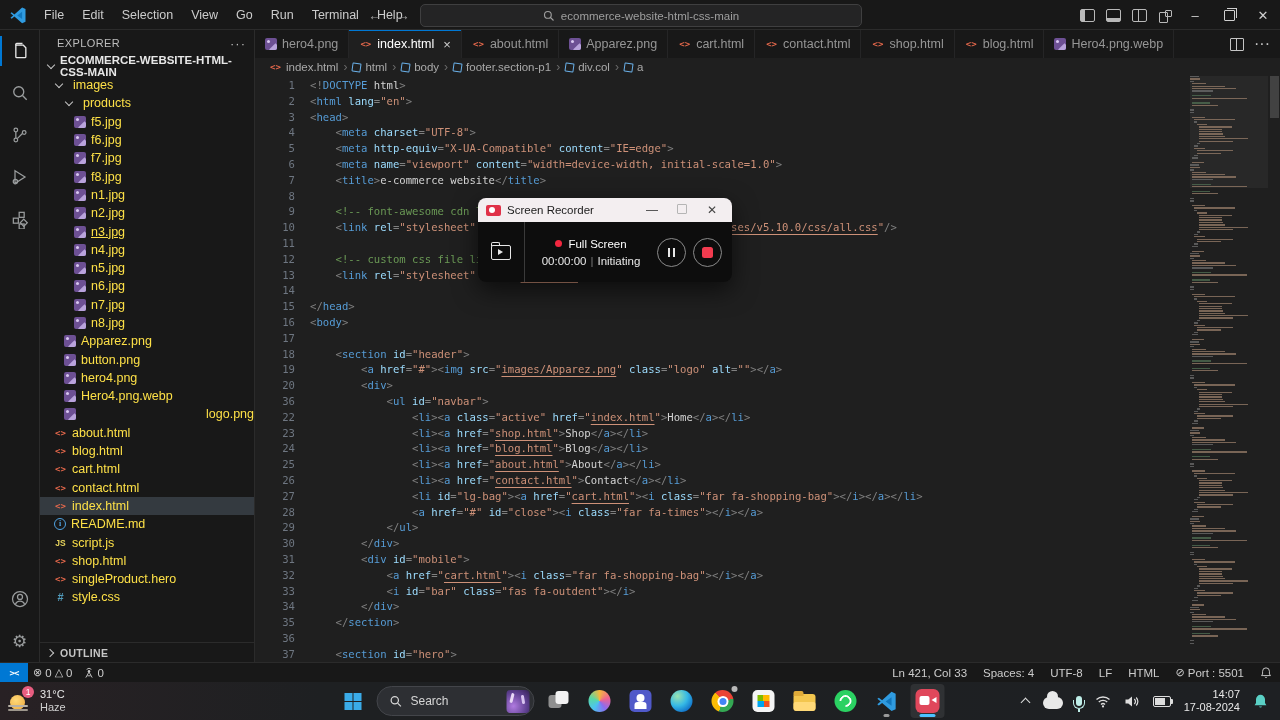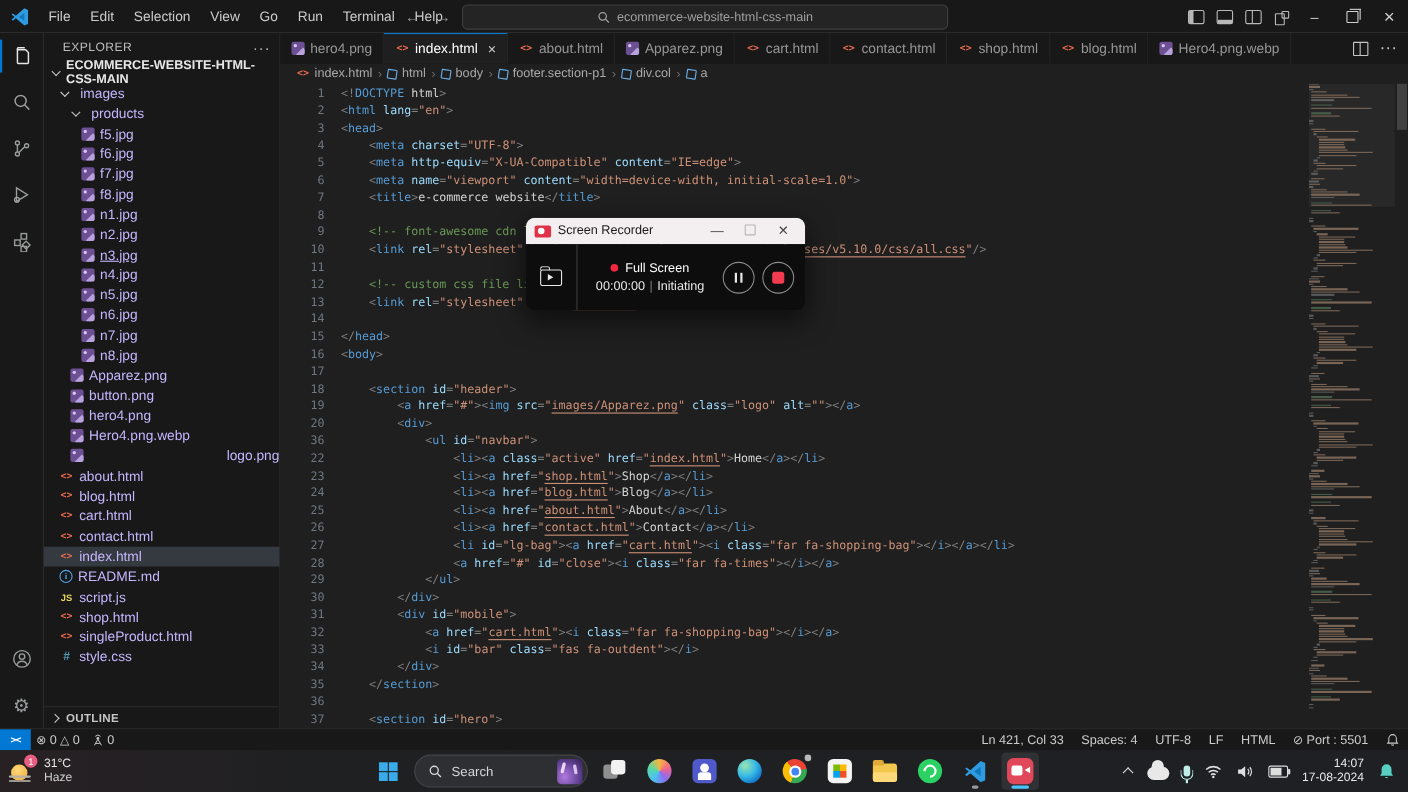--- a/index.html
+++ b/index.html
@@ -36,21 +36,21 @@
   .gear-glyph{font-size:17px;}
   
   #sidebar{width:215px;background:#181818;border-right:1px solid #2b2b2b;box-sizing:border-box;display:flex;flex-direction:column;font-size:12.5px;}
   #expl-head{height:26px;display:flex;align-items:center;padding:0 8px 0 17px;color:#bdbdbd;font-size:11px;letter-spacing:.4px;flex:0 0 auto;}
   #expl-head .dots{margin-left:auto;color:#bdbdbd;font-size:13px;letter-spacing:1px;}
   #root-row{height:20px;display:flex;align-items:center;padding-left:6px;font-weight:bold;font-size:11.5px;color:#e7e7e7;flex:0 0 auto;}
   .chev{width:10px;height:10px;display:inline-block;position:relative;margin-right:4px;flex:0 0 auto;}
   .chev::before{content:"";position:absolute;left:2px;top:1px;width:5px;height:5px;border-right:1.4px solid #c5c5c5;border-bottom:1.4px solid #c5c5c5;transform:rotate(45deg);}
   .chev.right::before{transform:rotate(-45deg);left:1px;top:2px;}
   #tree{flex:0 0 auto;}
-  .tree-row{height:18.3px;display:flex;align-items:center;color:#c4b5fd;cursor:default;}
+  .tree-row{height:18.3px;display:flex;align-items:center;color:#fde047;cursor:default;}
   .tree-row.selected{background:#343a40;}
   .tree-label{margin-left:5px;white-space:nowrap;}
   .ficon{display:inline-flex;align-items:center;justify-content:center;width:13px;height:13px;flex:0 0 auto;}
   .ic-html::before{content:"<>";color:#e8694c;font:bold 9px "DejaVu Sans Mono",monospace;}
   .ic-image{position:relative;width:12px;height:12px;border-radius:2px;background:#6d5094;overflow:hidden;}
   .ic-image::before{content:"";position:absolute;left:2px;top:2px;width:3px;height:3px;border-radius:50%;background:#d8c7f0;}
   .ic-image::after{content:"";position:absolute;right:-3px;bottom:-4px;width:9px;height:9px;background:#b9a3dc;transform:rotate(45deg);}
   .ic-info{width:10px;height:10px;border:1px solid #4fa3e3;border-radius:50%;color:#4fa3e3;}
   .ic-info::before{content:"i";font:bold 8px "Liberation Serif",serif;line-height:10px;display:block;text-align:center;}
   .ic-js::before{content:"JS";color:#e6d35c;font:bold 8.5px "Liberation Sans",sans-serif;}
@@ -387,21 +387,21 @@
           <div class="tree-row" style="padding-left: 14px;">
             <span class="ficon ic-js"></span>
             <span class="tree-label">script.js</span>
           </div>
           <div class="tree-row" style="padding-left: 14px;">
             <span class="ficon ic-html"></span>
             <span class="tree-label">shop.html</span>
           </div>
           <div class="tree-row" style="padding-left: 14px;">
             <span class="ficon ic-html"></span>
-            <span class="tree-label">singleProduct.html</span>
+            <span class="tree-label">singleProduct.hero</span>
           </div>
           <div class="tree-row" style="padding-left: 14px;">
             <span class="ficon ic-css"></span>
             <span class="tree-label">style.css</span>
           </div>
         </div>
       <div id="sb-bottom">
         <div class="sb-section">
           <span class="chev right"></span>
           <span>OUTLINE</span>

